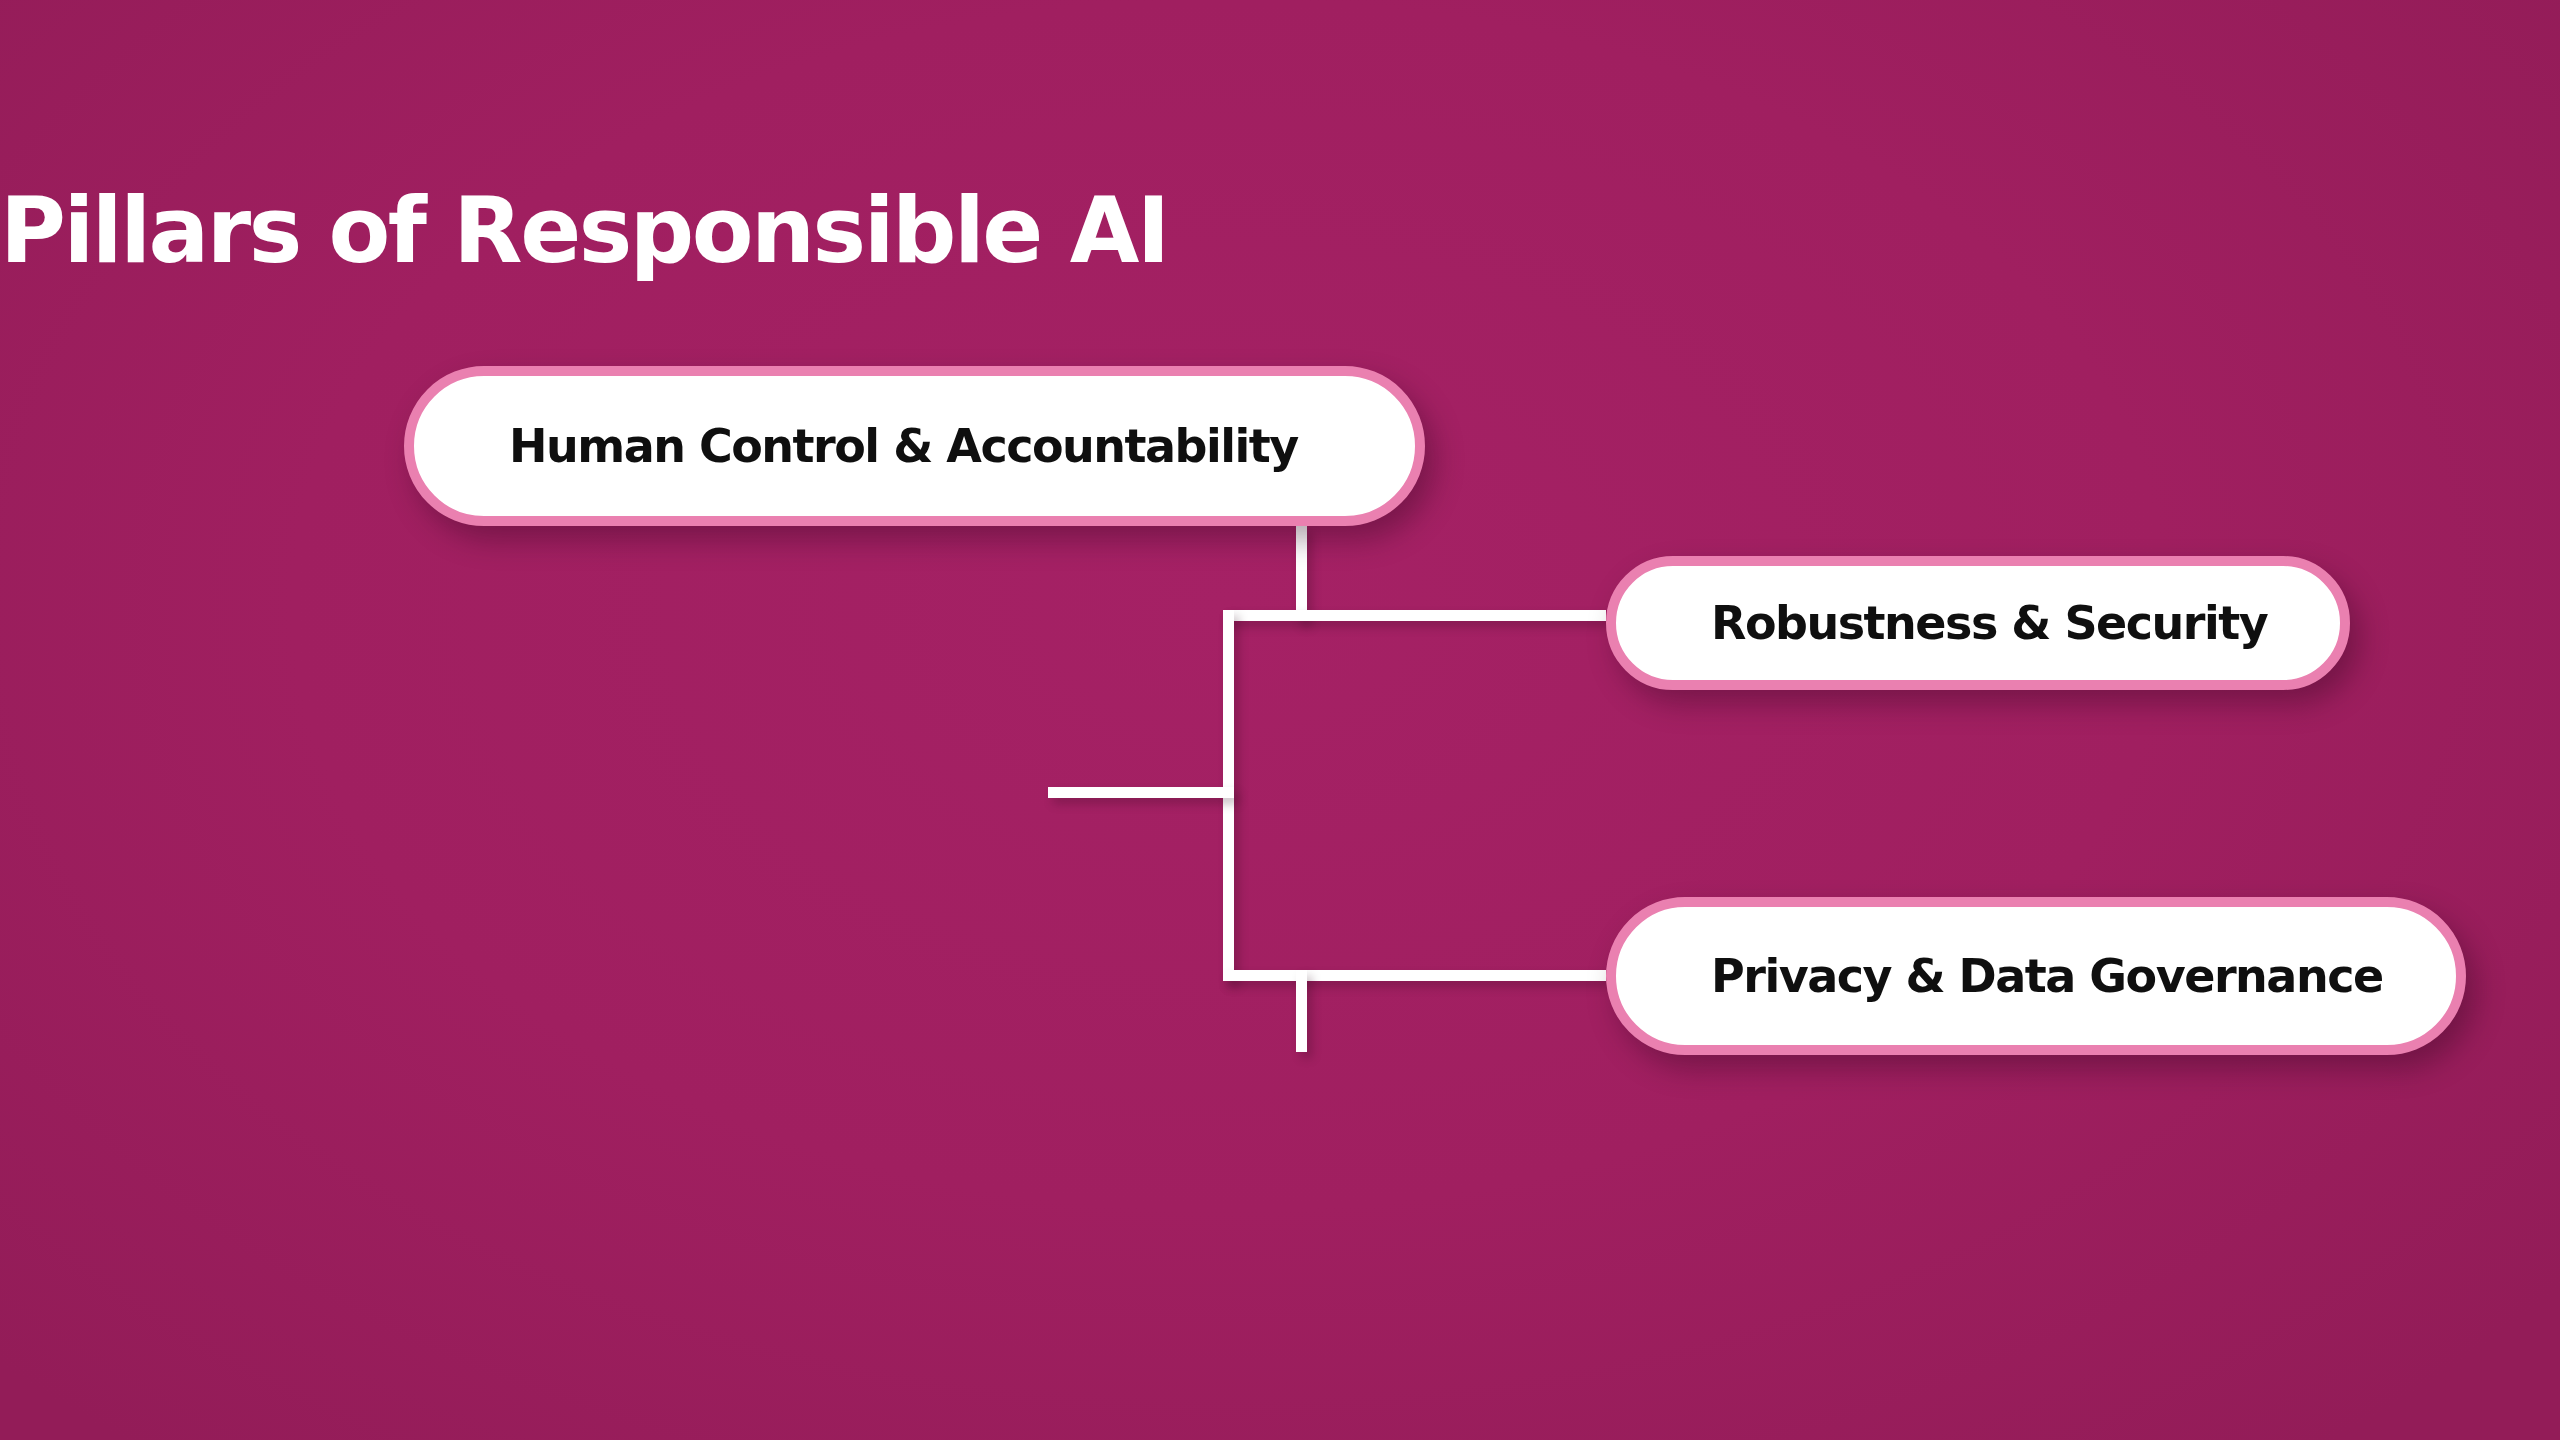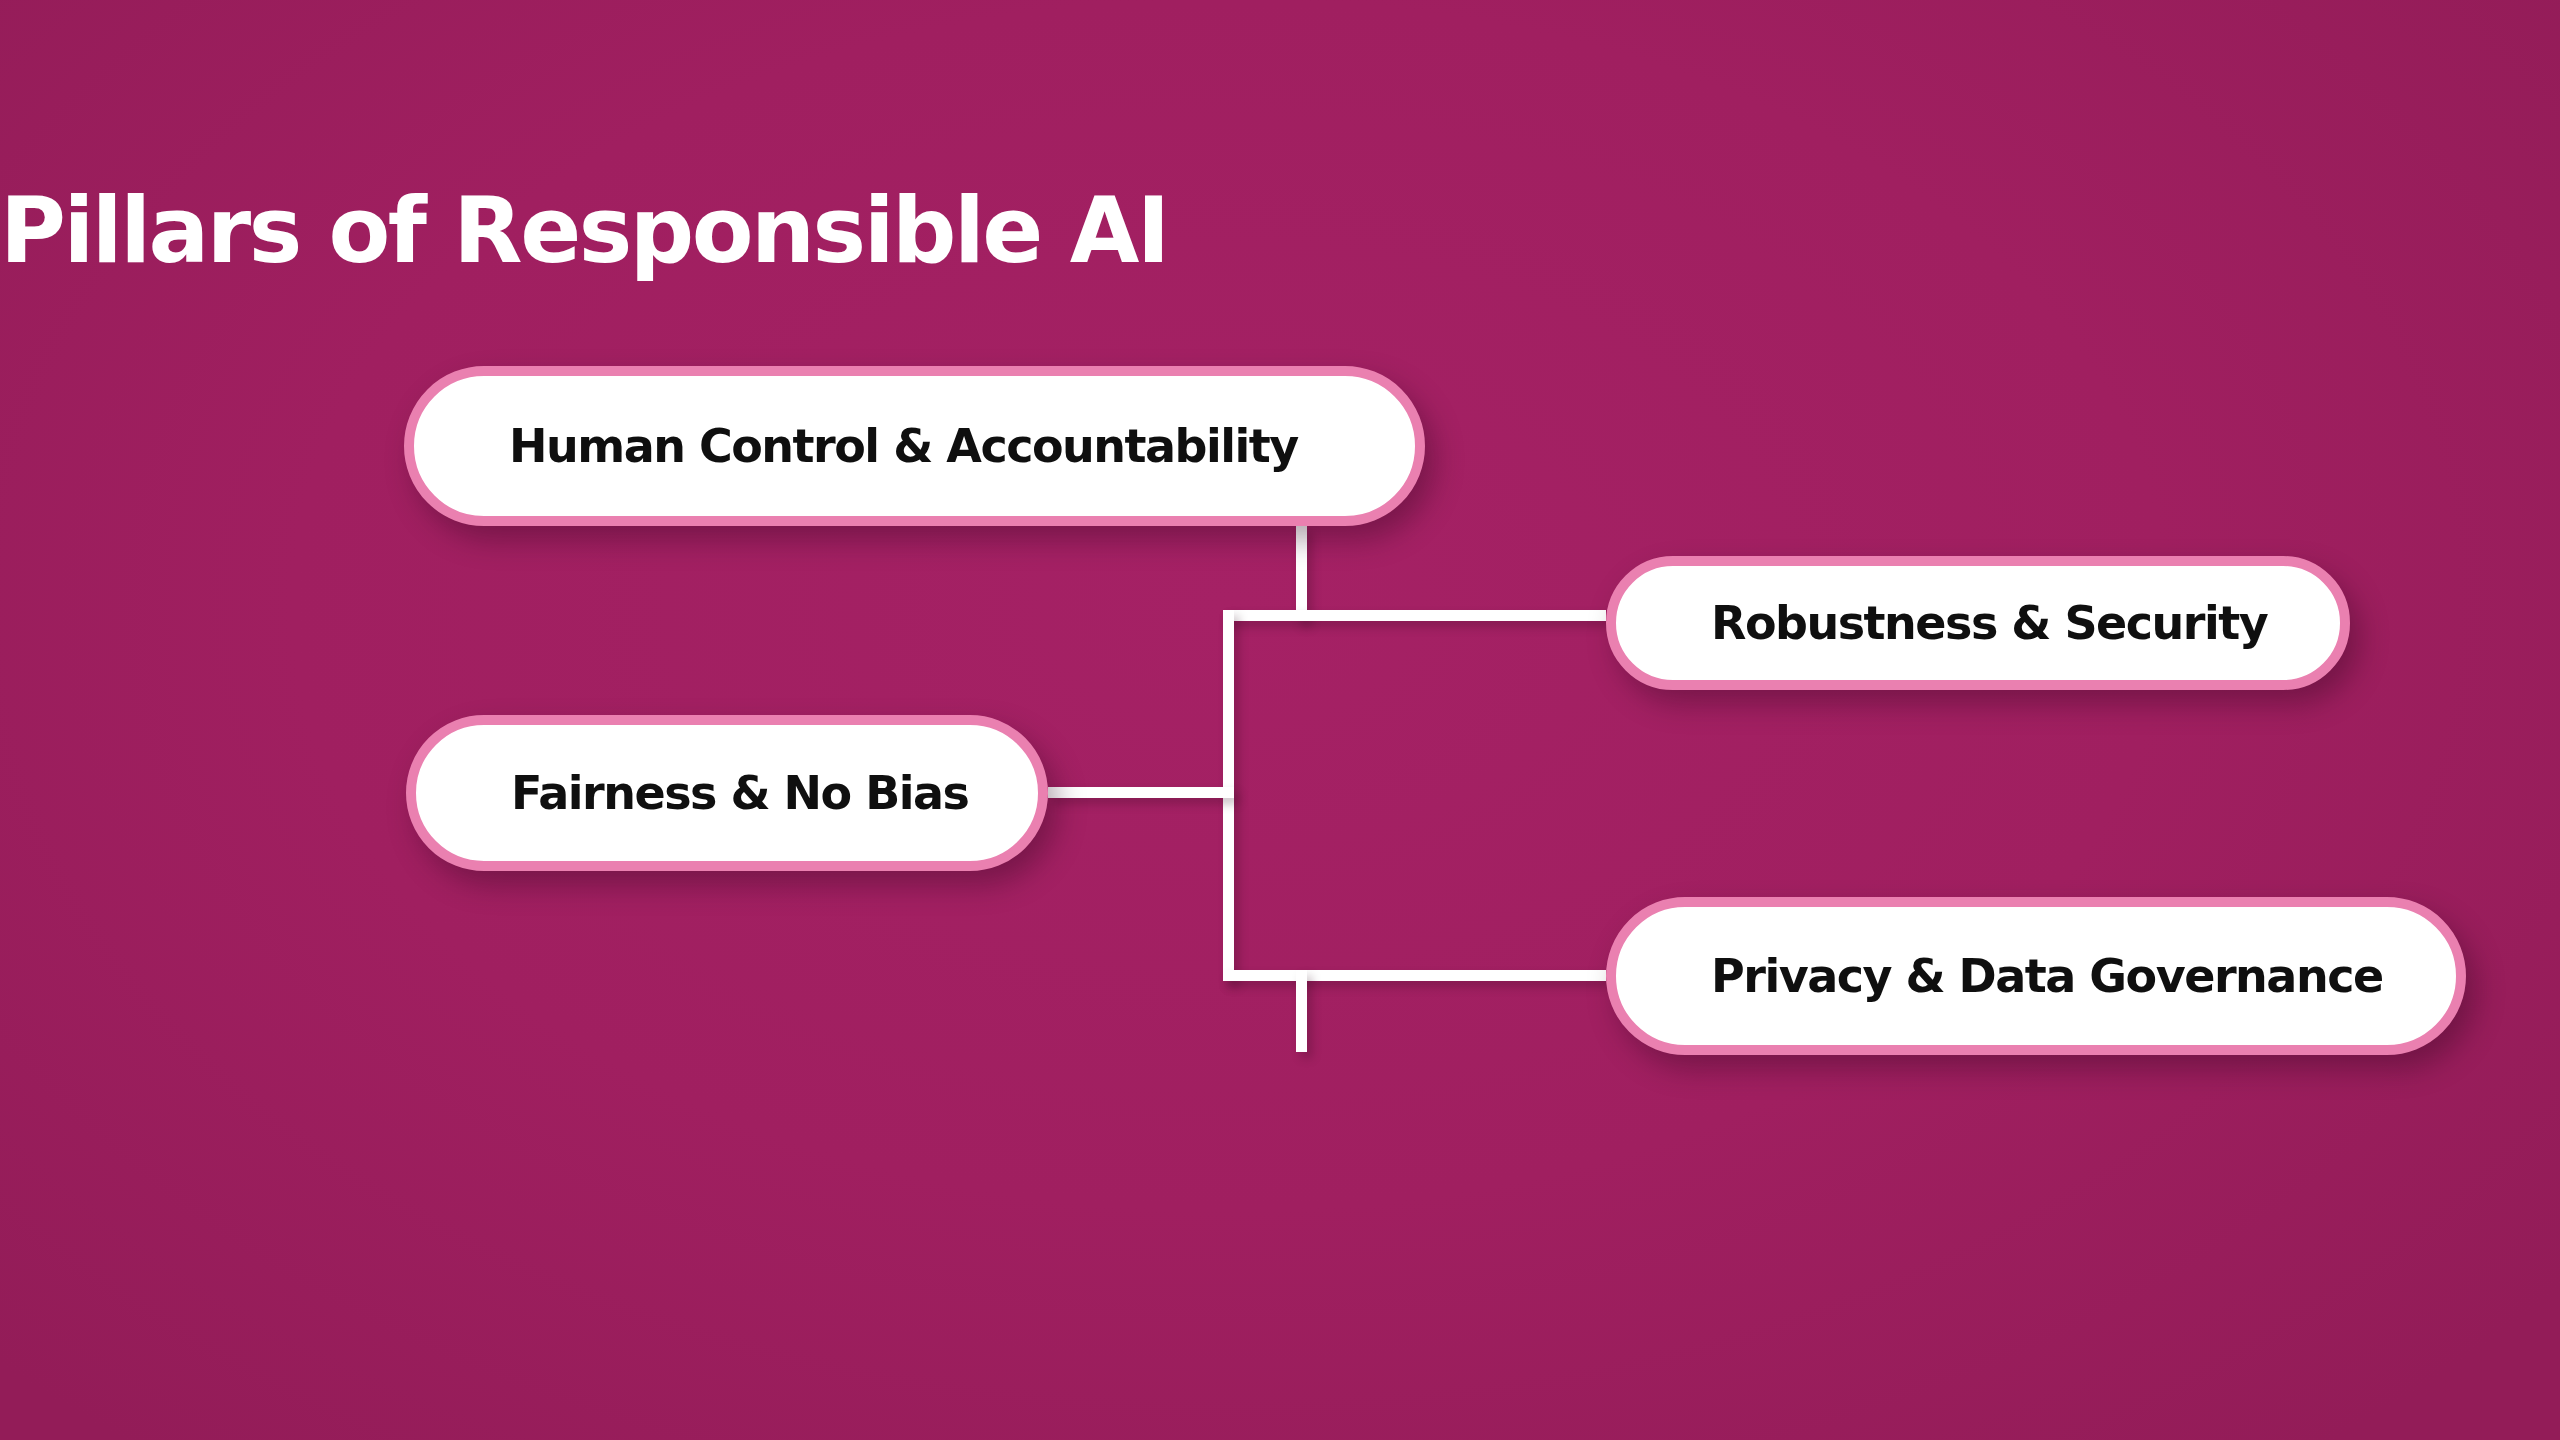--- a/index.html
+++ b/index.html
@@ -77,22 +77,19 @@
   <div class="connector c-transp-drop"></div>
 
   <div class="node n-human">
     <span>Human Control &amp; Accountability</span>
   </div>
 
   <div class="node n-robustness">
     <span>Robustness &amp; Security</span>
   </div>
 
-  <div class="node n-fairness">
-    <span>Fairness &amp; No Bias</span>
-  </div>
 
   <div class="node n-privacy">
     <span>Privacy &amp; Data Governance</span>
   </div>
 
 
 </div>
 
 </body></html>

